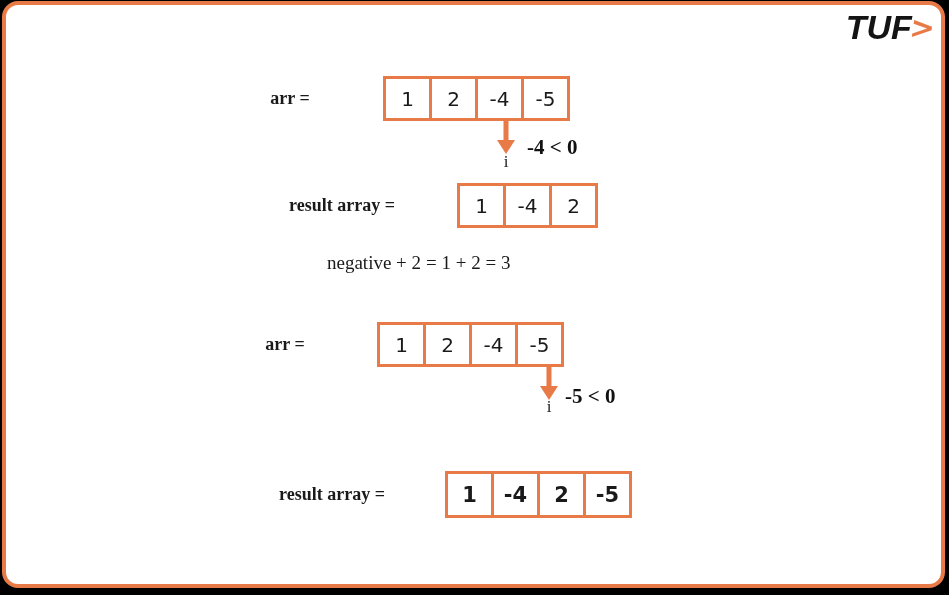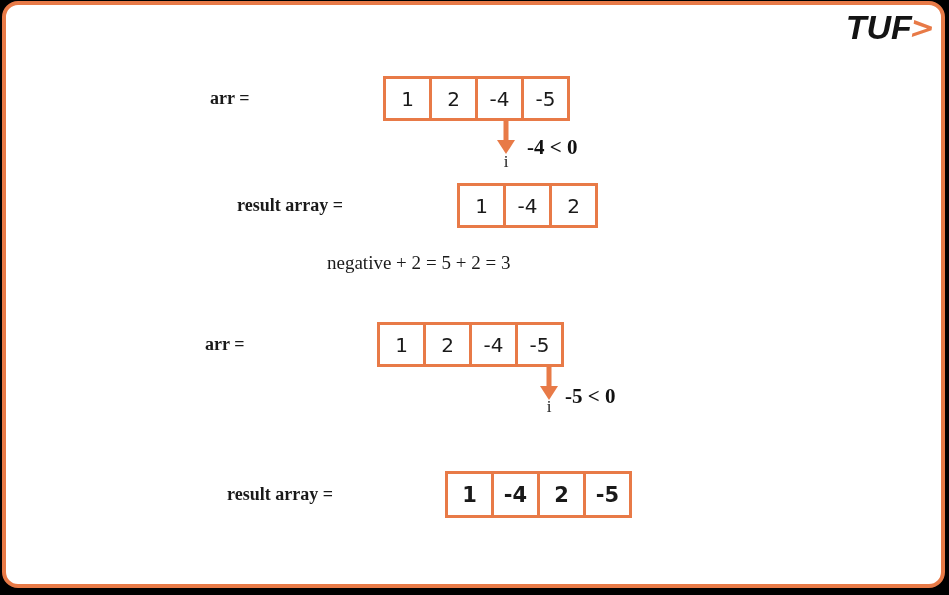--- a/index.html
+++ b/index.html
@@ -37,21 +37,21 @@
     font-family: "DejaVu Sans", sans-serif;
     font-weight: 900; font-style: italic;
     font-size: 30px; color: var(--accent);
     margin-left: -2px; transform: skewX(-8deg);
   }
 
   
   .lbl {
     position: absolute;
     font-weight: bold; font-size: 18px; color: #1a1a1a;
-    text-align: left; width: 160px;
+    text-align: center; width: 160px;
     white-space: nowrap;
   }
   .lbl-wide { width: 210px; }
 
   
   .array { position: absolute; display: flex; }
   .cell {
     width: 49px; height: 45px;
     border: 3px solid var(--accent);
     background: #ffffff;
@@ -105,21 +105,21 @@
   <div class="cond" style="left:527px; top:135px;">-4 &lt; 0</div>
 
   <div class="lbl lbl-wide" style="left:237px; top:195px;">result array =</div>
   <div class="array" style="left:457px; top:183px;">
     <div class="cell">1</div>
     <div class="cell">-4</div>
     <div class="cell">2</div>
   </div>
 
   <div class="equation" style="left:327px; top:252px;">
-    <span class="eq-bold">negative + 2</span><span class="eq-rest">= 5 + 2 = 3</span>
+    <span class="eq-bold">negative + 2</span><span class="eq-rest">= 1 + 2 = 3</span>
   </div>
 
   <div class="lbl" style="left:205px; top:334px;">arr =</div>
   <div class="array" style="left:377px; top:322px;">
     <div class="cell">1</div>
     <div class="cell">2</div>
     <div class="cell">-4</div>
     <div class="cell">-5</div>
   </div>
   <svg class="down-arrow" style="left:540px; top:367px;" width="18" height="33" viewBox="0 0 18 33">

